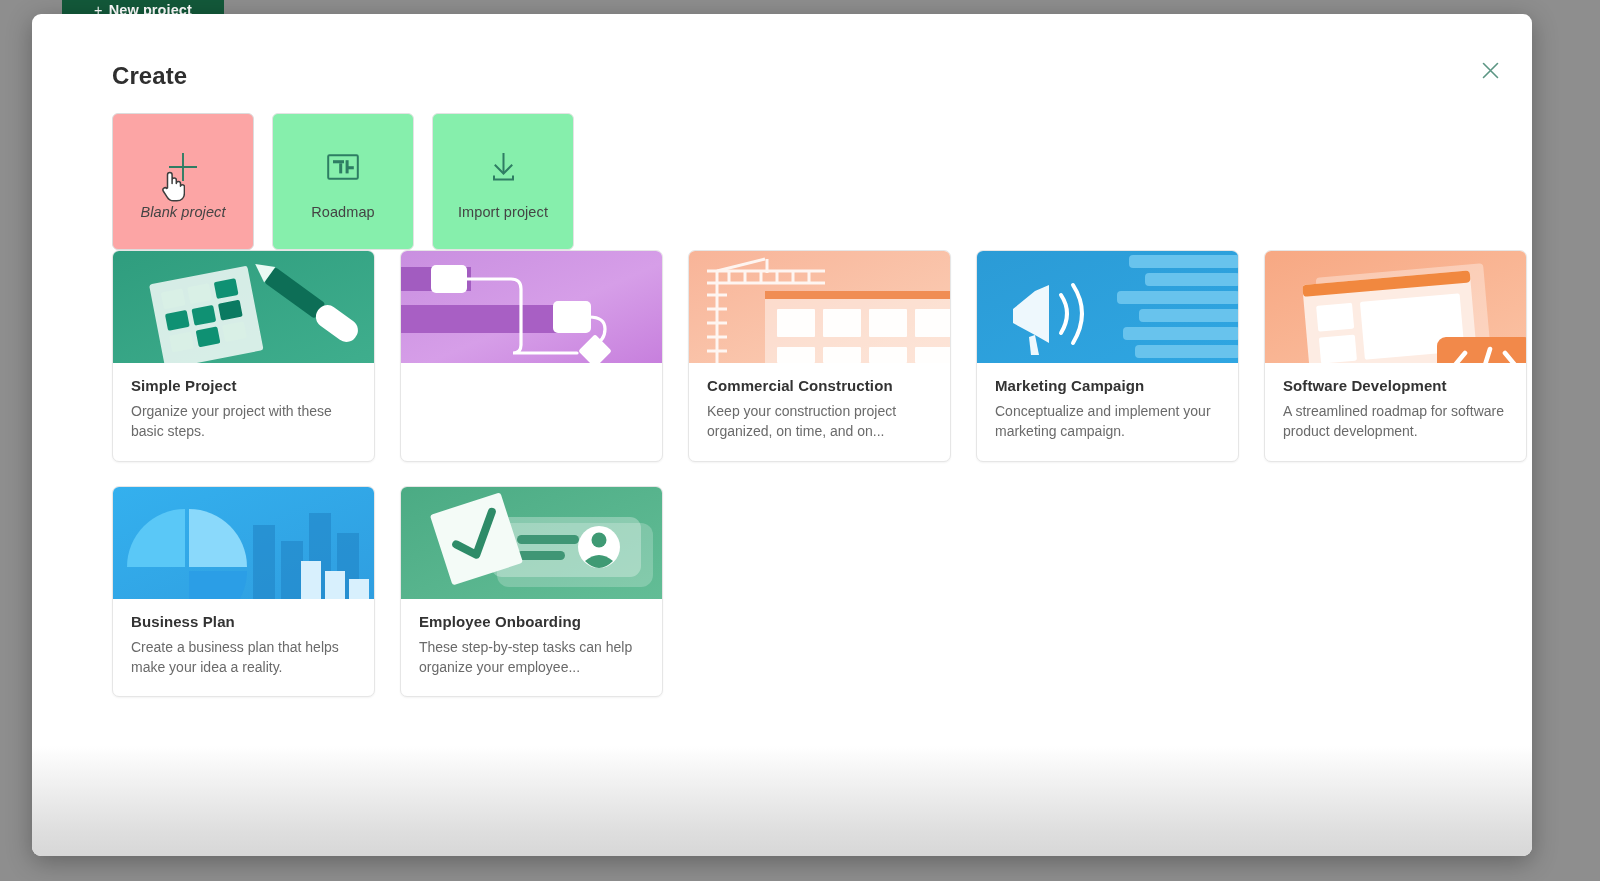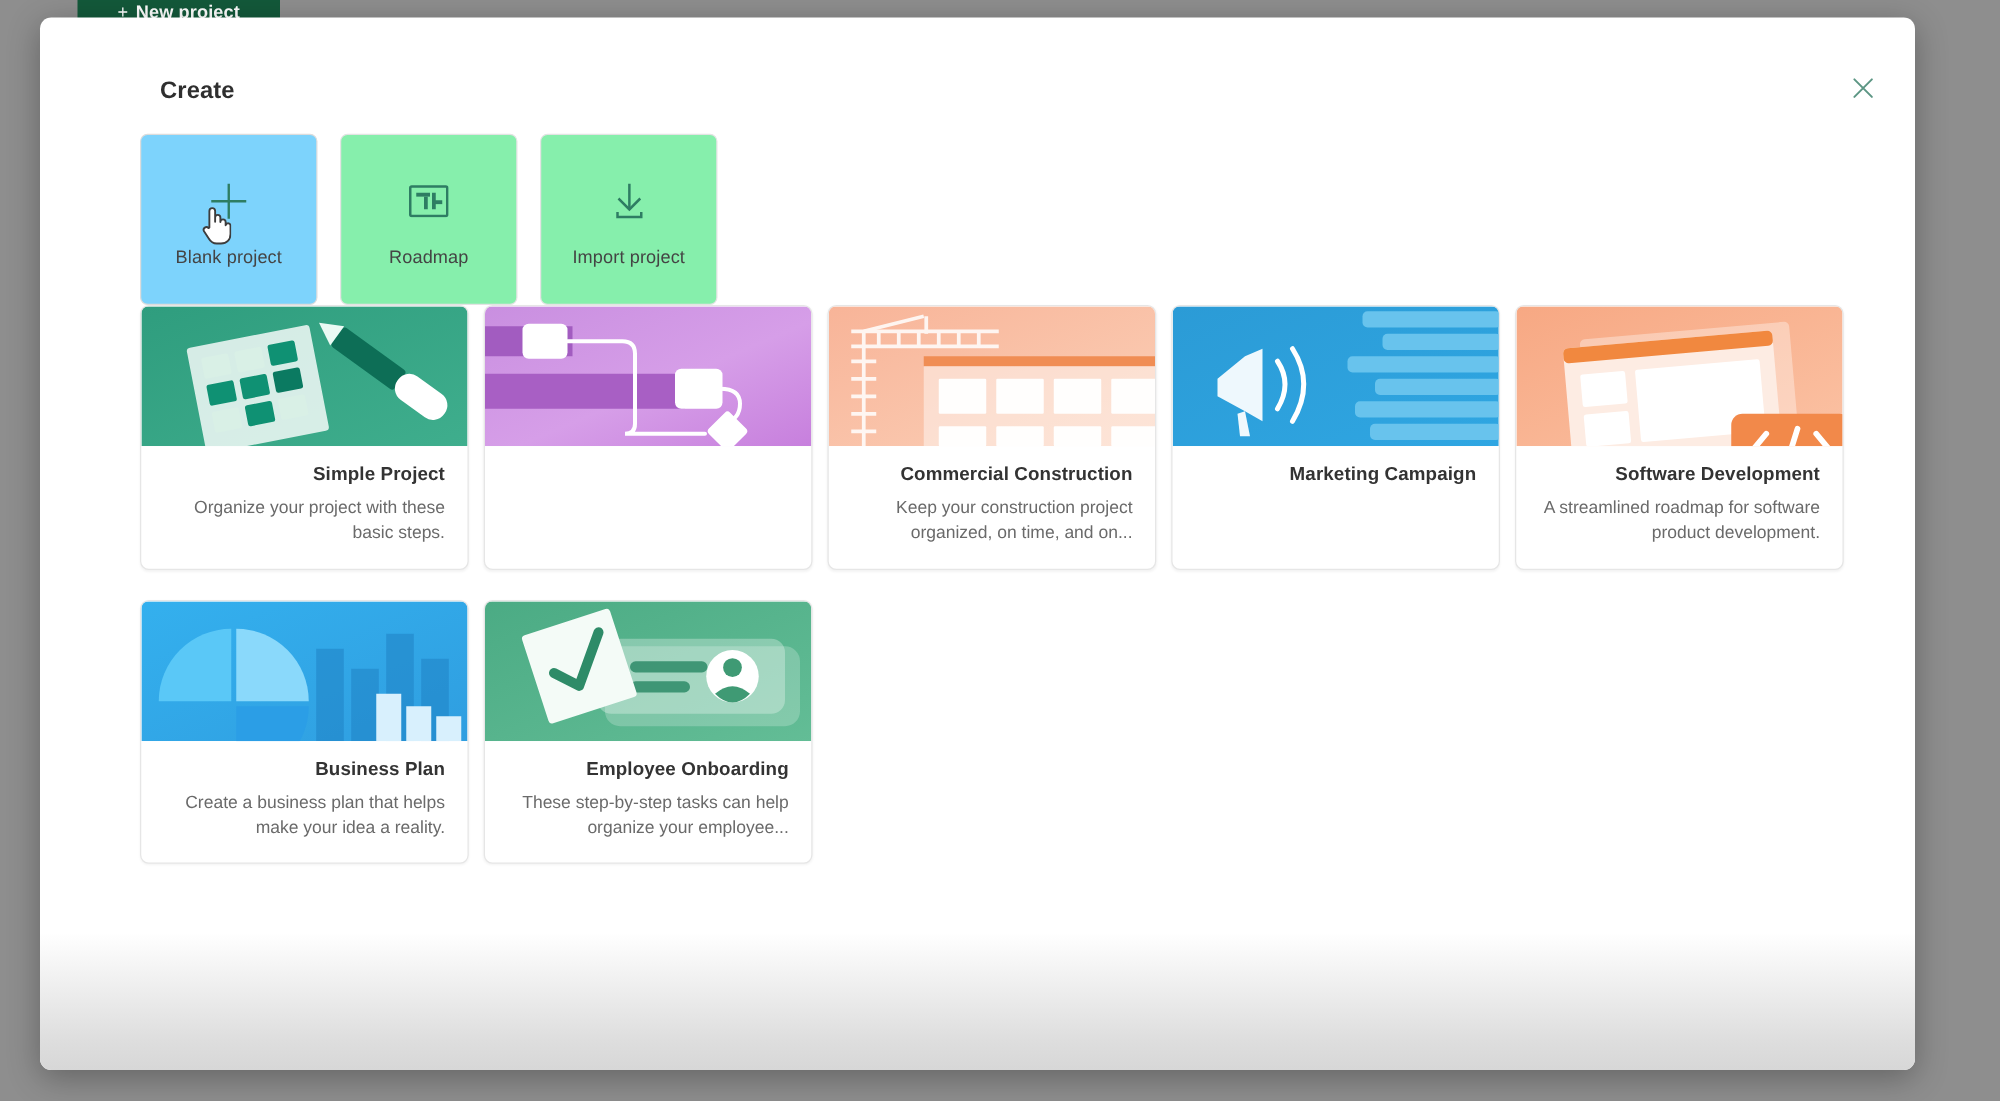--- a/index.html
+++ b/index.html
@@ -81,25 +81,24 @@
     font-weight: 300;
   }
 
   .modal-body {
     position: absolute;
     left: 0; top: 0; right: 0; bottom: 0;
     padding: 48px 64px 0 80px;
   }
 
   .section-title {
-    font-size: 19px;
+    font-size: 24px;
     font-weight: 700;
     color: #2f2f2f;
     letter-spacing: .1px;
-    margin-left: 16px;
   }
   .section-title.create { margin-bottom: 23px; }
   .section-title.templates { margin-top: 50px; margin-bottom: 22px; }
 
   
   .create-row { display: flex; gap: 18px; }
 
   .create-tile {
     width: 142px;
     height: 137px;
@@ -107,22 +106,23 @@
     border-radius: 6px;
     background: #86efac;
     display: flex;
     flex-direction: column;
     align-items: center;
     justify-content: center;
     cursor: pointer;
     position: relative;
   }
   .create-tile.is-hover {
-    background: #7dd3fc;
+    background: #fca5a5;
     border-color: #dcdcdc;
+    font-style: italic;
   }
   .create-tile .tile-icon {
     height: 46px;
     display: flex;
     align-items: center;
     justify-content: center;
     color: #2e7d63;
     margin-bottom: 14px;
   }
   .create-tile .tile-label {
@@ -138,22 +138,21 @@
     top: 54px;
     width: 26px;
     height: 34px;
     pointer-events: none;
   }
 
   
   .template-grid {
     display: grid;
     grid-template-columns: repeat(5, 263px);
-    gap: 24px 12px;
-    text-align: right;
+    gap: 24px 25px;
   }
 
   .template-card {
     width: 263px;
     border: 1px solid #e6e6e6;
     border-radius: 7px;
     background: #ffffff;
     overflow: hidden;
     cursor: pointer;
     box-shadow: 0 1px 2px rgba(0,0,0,.05);
@@ -371,20 +370,21 @@
               <path d="M36 58 L58 40 L72 34 L72 92 L58 84 L36 72 Z" fill="#eef8fd"></path>
               <path d="M52 86 L58 84 L62 104 L54 104 Z" fill="#eef8fd"></path>
               <g stroke="#ffffff" stroke-width="4" fill="none" stroke-linecap="round">
                 <path d="M84 44 Q96 62 84 82"></path>
                 <path d="M96 34 Q114 62 96 92"></path>
               </g>
             </svg>
           </div>
           <div class="template-meta">
             <div class="template-name">Marketing Campaign</div>
+            <div class="template-desc">Conceptualize and implement your marketing campaign.</div>
           </div>
         </div>
 
         <div class="template-card">
           <div class="template-thumb">
             <svg width="263" height="112" viewBox="0 0 263 112" preserveAspectRatio="xMidYMid slice" aria-hidden="true">
               <defs>
                 <linearGradient id="g-sd" x1="0" y1="0" x2="1" y2="1">
                   <stop offset="0%" stop-color="#f7a883"></stop>
                   <stop offset="100%" stop-color="#fbc2a4"></stop>

